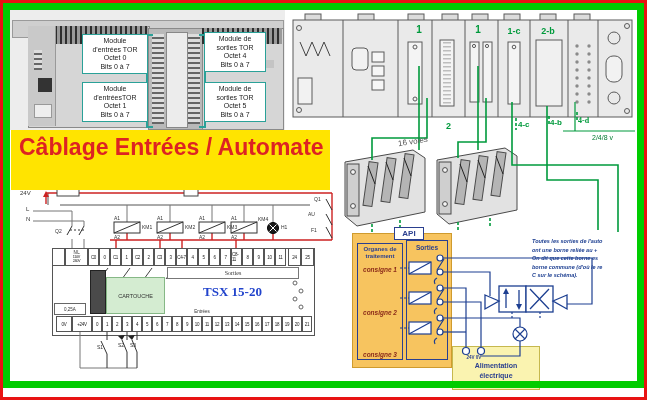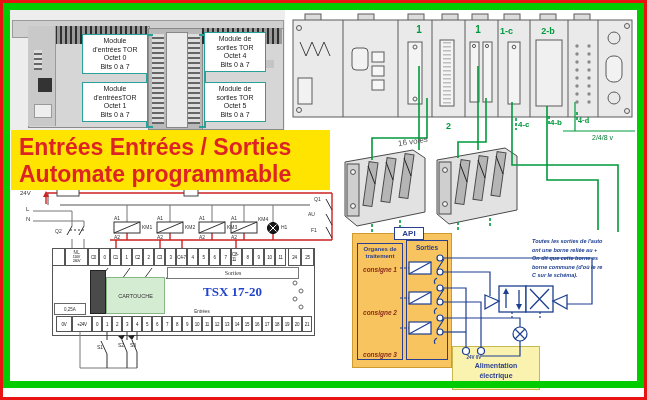--- a/index.html
+++ b/index.html
@@ -95,22 +95,21 @@
   <div class="abs photo-label pl" style="left:82px;top:82px;width:62px;">Module
 d'entréesTOR
 Octet 1
 Bits 0 à 7</div>
   <div class="abs photo-label pl" style="left:204px;top:82px;width:58px;">Module de
 sorties TOR
 Octet 5
 Bits 0 à 7</div>
 
   <div class="abs banner">
-    <div>Entrées Entrées / Sorties</div>
-    <div>Automate programmable</div>
+    <div>Câblage Entrées / Automate</div>
   </div>
 
   <svg width="647" height="400" viewBox="0 0 647 400" style="position:absolute;left:0;top:0;z-index:5;">
 
     <g stroke="#5a5a5a" fill="none" stroke-width="1">
       <g fill="#dcdcdc">
         <rect x="305" y="14" width="16" height="7"></rect>
           <rect x="358" y="14" width="16" height="7"></rect>
         <rect x="408" y="14" width="16" height="7"></rect>
           <rect x="442" y="14" width="16" height="7"></rect>
@@ -324,21 +323,21 @@
     </g>
 
     <g stroke="#1d3f91" fill="#fff" stroke-width="1.2">
       <circle cx="520" cy="334" r="7"></circle>
       <path d="M515,329 l10,10 M525,329 l-10,10" fill="none"></path>
     </g>
   </svg>
 
   <div class="abs gtxt" style="left:407px;top:24px;width:24px;text-align:center;font-size:10px;">1</div>
   <div class="abs gtxt" style="left:466px;top:24px;width:24px;text-align:center;font-size:10px;">1</div>
-  <div class="abs gtxt" style="left:500px;top:26px;width:28px;text-align:left;font-size:9px;">1-c</div>
+  <div class="abs gtxt" style="left:500px;top:26px;width:28px;text-align:center;font-size:9px;">1-c</div>
   <div class="abs gtxt" style="left:534px;top:26px;width:28px;text-align:center;font-size:9px;">2-b</div>
   <div class="abs gtxt" style="left:446px;top:121px;font-size:9px;">2</div>
   <div class="abs gtxt" style="left:518px;top:120px;font-size:8px;">4-c</div>
   <div class="abs gtxt" style="left:550px;top:118px;font-size:8px;">4-b</div>
   <div class="abs gtxt" style="left:578px;top:116px;font-size:8px;font-family:Liberation Serif, serif;">4-d</div>
   <div class="abs gtxt" style="left:592px;top:134px;font-size:7px;font-weight:normal;color:#007a30;">2/4/8 v</div>
   <div class="abs" style="left:398px;top:137px;font-size:8px;color:#555;transform:rotate(-9deg);z-index:10;">16 voies</div>
 
   <div class="abs s6" style="left:20px;top:190px;">24V</div>
   <div class="abs s6" style="left:26px;top:206px;">L</div>
@@ -398,21 +397,21 @@
   <div class="abs trow" style="left:288px;top:248px;width:26px;height:18px;">
 
   <div class="tcell" style="flex:1;">24</div>
       <div class="tcell" style="flex:1;">25</div>
     </div>
   <div class="abs tcell" style="left:288px;top:268px;width:26px;height:9px;">Entrées</div>
 
   <div class="abs darkconn"></div>
   <div class="abs cartouche">CARTOUCHE</div>
   <div class="abs sorties-box">Sorties</div>
-  <div class="abs tsx-name">TSX 17-20</div>
+  <div class="abs tsx-name">TSX 15-20</div>
   <div class="abs inputs-lb">Entrées</div>
   <div class="abs fusebox">0,25A</div>
 
   <div class="abs trow" style="left:56px;top:316px;height:16px;">
     <div class="tcell" style="width:16px;">0V</div>
     <div class="tcell" style="width:20px;">+24V</div>
     <div style="display:flex;width:220px;">
 
     <div class="tcell" style="flex:1;">0</div>
         <div class="tcell" style="flex:1;">1</div>

